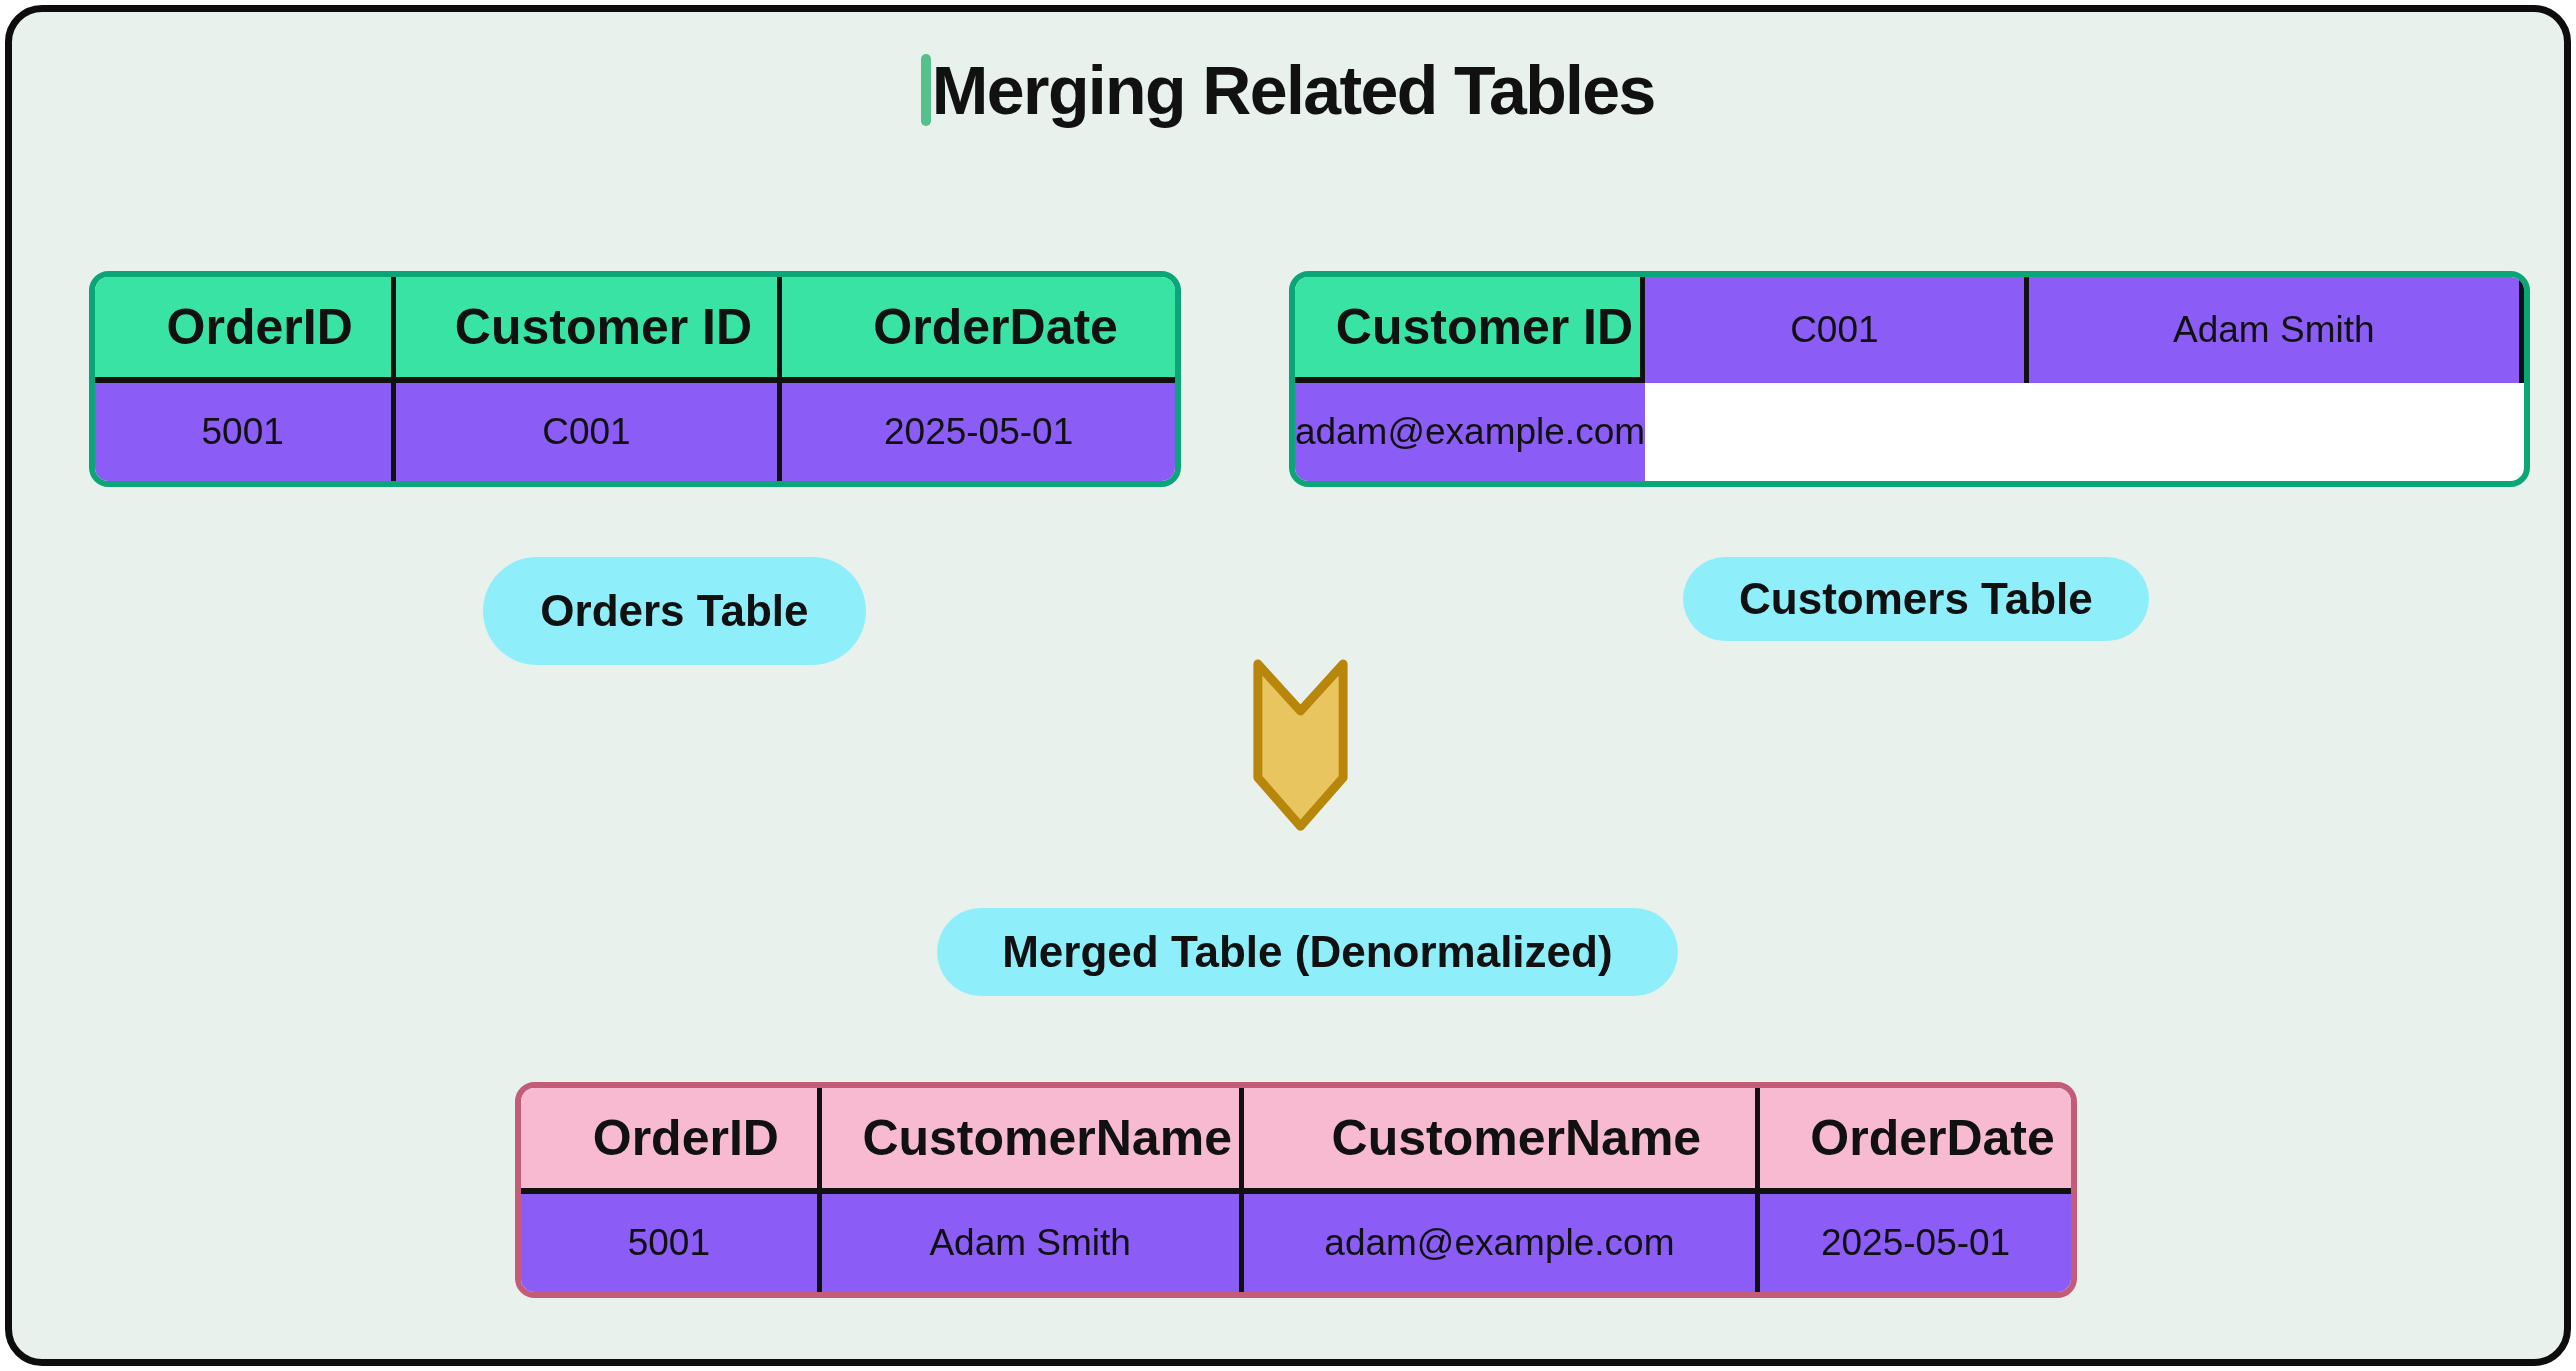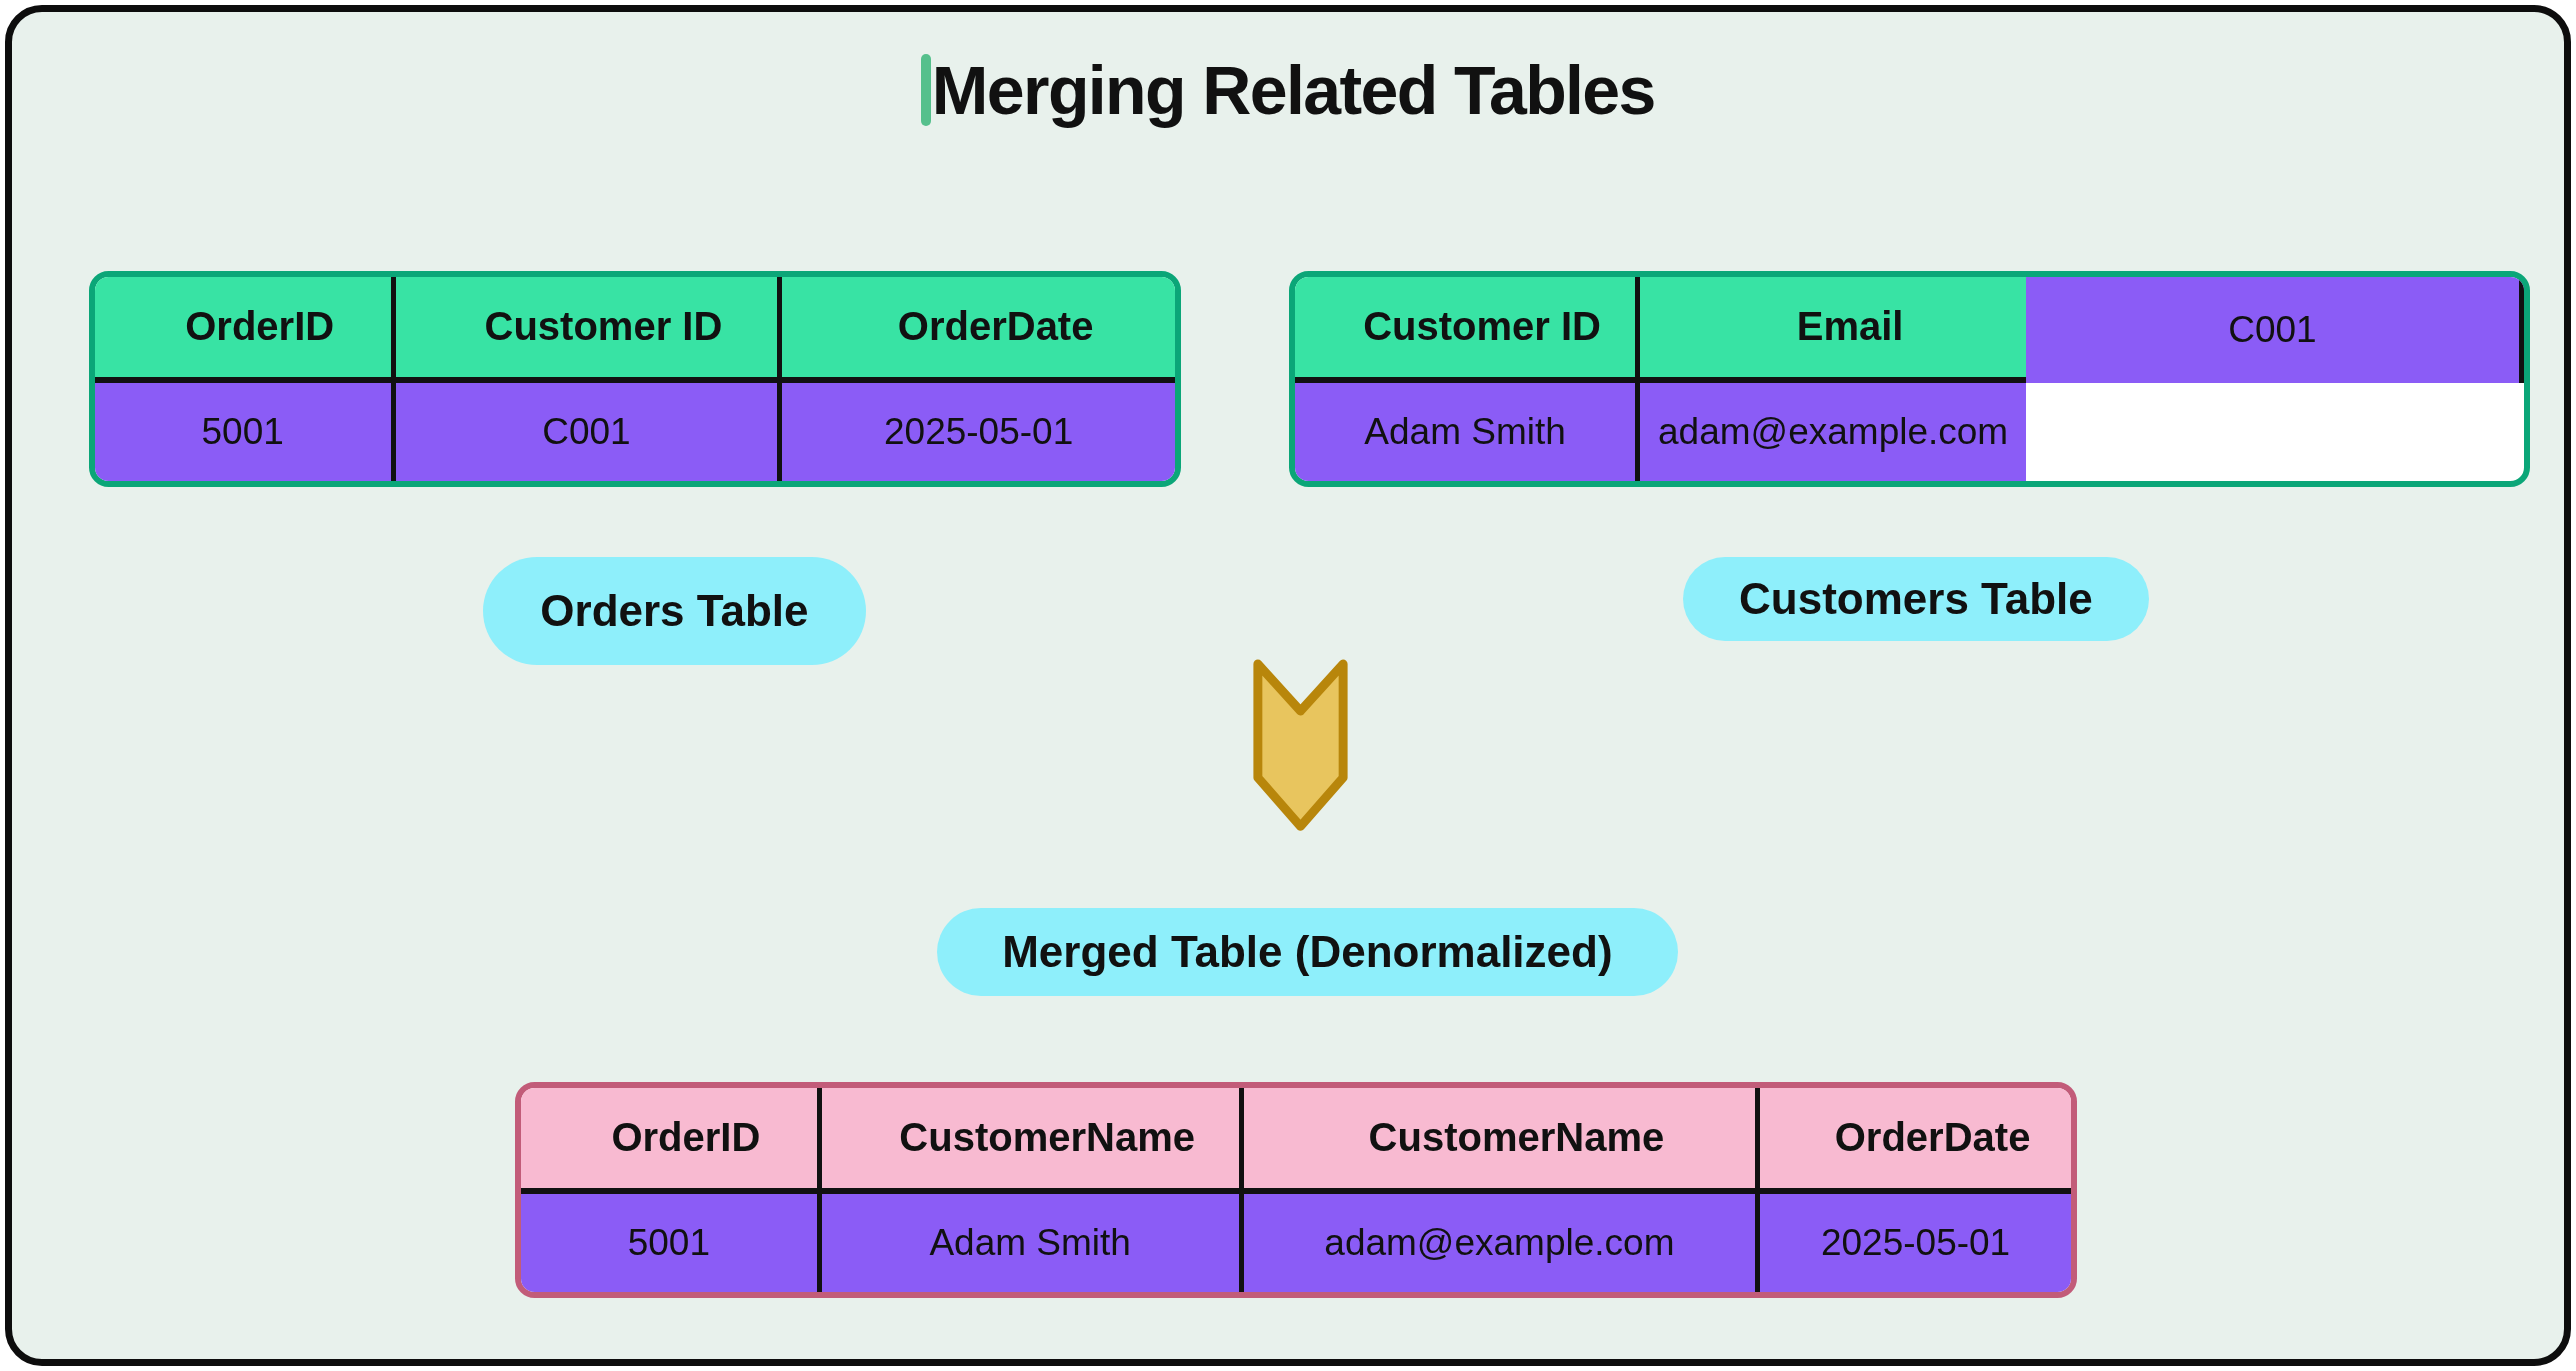--- a/index.html
+++ b/index.html
@@ -56,21 +56,21 @@
   .dtable .cell {
     display: flex;
     align-items: center;
     justify-content: center;
     font-size: 37px;
     background: #8b5cf6;
     white-space: nowrap;
   }
   .dtable .head {
     font-weight: 700;
-    font-size: 40px;
+    font-size: 50px;
     padding-left: 34px;
   }
   .green-table { border: 6.5px solid #0ba678; }
   .green-table .cell { border-color: #0ba678; }
   .green-table .head { background: #38e3a4; }
   .pink-table { border: 6.5px solid #c25c79; }
   .pink-table .cell { border-color: #c25c79; }
   .pink-table .head { background: #f8bad1; }
   .cell.colsep { border-right: 5.7px solid; }
   .cell.head { border-bottom: 6.5px solid; }
@@ -107,21 +107,20 @@
     <div class="cell head colsep">OrderID</div>
     <div class="cell head colsep">Customer ID</div>
     <div class="cell head">OrderDate</div>
     <div class="cell colsep">5001</div>
     <div class="cell colsep">C001</div>
     <div class="cell">2025-05-01</div>
   </div>
 
   <div class="dtable green-table" style="left:1277px; top:259px; width:1241px; grid-template-columns:428fr 478fr 617fr;">
     <div class="cell head colsep">Customer ID</div>
-    <div class="cell head">Email</div>
     <div class="cell colsep">C001</div>
     <div class="cell colsep">Adam Smith</div>
     <div class="cell">adam@example.com</div>
   </div>
 
   <div class="pill" style="left:471px; top:545px; width:383px; height:108px;">Orders Table</div>
   <div class="pill" style="left:1671px; top:545px; width:466px; height:84px;">Customers Table</div>
 
   <svg class="merge-arrow" viewBox="0 0 117 216" xmlns="http://www.w3.org/2000/svg">
     <polygon points="6,7 58.5,65 111,7 111,147 58.5,207 6,147" fill="#e8c55e" stroke="#b8860b" stroke-width="11" stroke-linejoin="round"></polygon>

